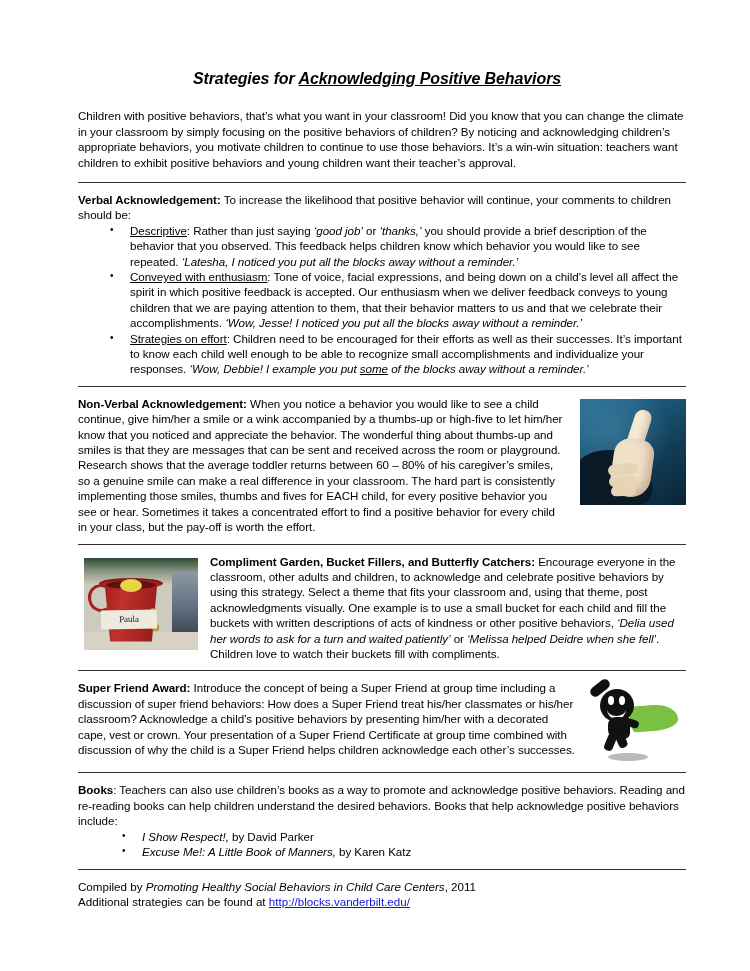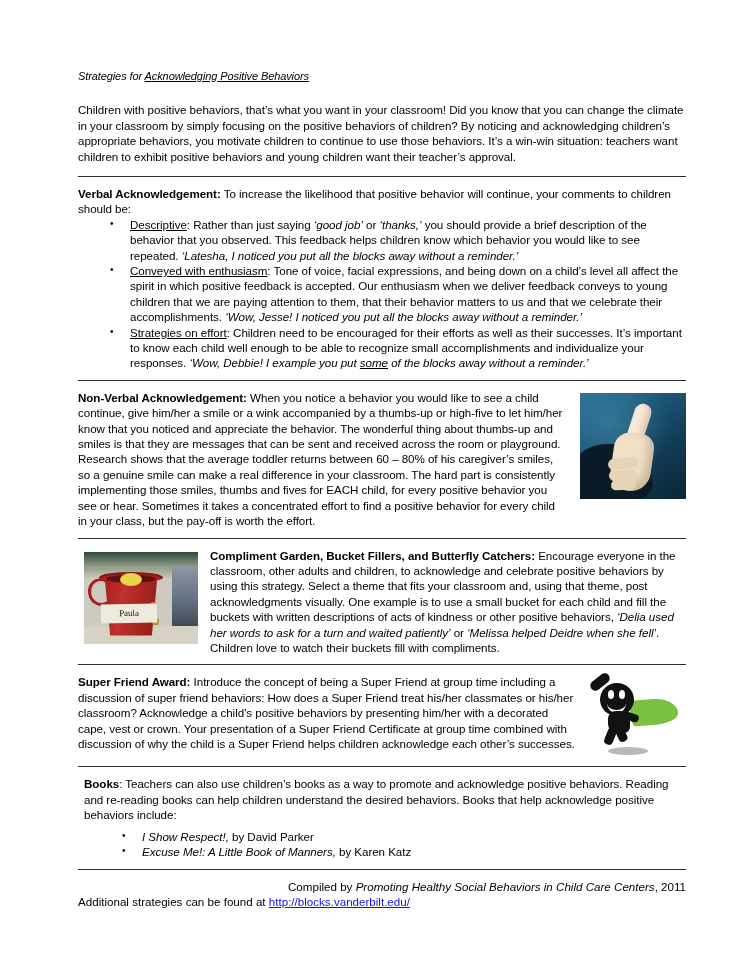--- a/index.html
+++ b/index.html
@@ -16,22 +16,23 @@
   }
   .page {
     position: relative;
     width: 750px;
     height: 971px;
     background: #ffffff;
     box-sizing: border-box;
     padding: 62px 60px 0 78px;
   }
   .doc-title {
-    font-size: 11px;
-    font-weight: normal;
+    text-align: center;
+    font-size: 16px;
+    font-weight: bold;
     font-style: italic;
     letter-spacing: -0.1px;
     margin: 8px 0 0 0;
     padding-right: 14px;
   }
   .doc-title .u {
     text-decoration: underline;
   }
   .intro {
     margin-top: 20px;
@@ -409,27 +410,27 @@
         <div class="leg2"></div>
         <div class="shadow"></div>
       </div>
     </div>
     <p style="margin:0; width:505px;"><b>Super Friend Award:</b><span>  Introduce the concept of being a Super Friend at group time including a discussion of super friend behaviors: How does a Super Friend treat his/her classmates or his/her classroom? Acknowledge a child’s positive behaviors by presenting him/her with a decorated cape, vest or crown.  Your presentation of a Super Friend Certificate at group time combined with discussion of why the child is a Super Friend helps children acknowledge each other’s successes.</span></p>
   </div>
 
   <hr class="rule">
 
   <div class="sect">
-    <p style="margin:6px;"><b>Books</b><span>: Teachers can also use children’s books as a way to promote and acknowledge positive behaviors.  Reading and re-reading books can help children understand the desired behaviors. Books that help acknowledge positive behaviors include:</span></p>
+    <p style="margin:0;"><b>Books</b><span>: Teachers can also use children’s books as a way to promote and acknowledge positive behaviors.  Reading and re-reading books can help children understand the desired behaviors. Books that help acknowledge positive behaviors include:</span></p>
     <ul class="books-list">
       <li><i>I Show Respect!,</i><span> by David Parker</span></li>
       <li><i>Excuse Me!: A Little Book of Manners,</i><span> by Karen Katz</span></li>
     </ul>
   </div>
 
   <hr class="rule">
 
   <div class="footer">
-    <p style="margin:0;text-align:right;"><span>Compiled by </span><i>Promoting Healthy Social Behaviors in Child Care Centers</i><span>, 2011</span></p>
+    <p style="margin:0;"><span>Compiled by </span><i>Promoting Healthy Social Behaviors in Child Care Centers</i><span>, 2011</span></p>
     <p style="margin:0;"><span>Additional strategies can be found at </span><a href="#" class="link">http://blocks.vanderbilt.edu/</a></p>
   </div>
 
 </div>
 
 </body></html>

